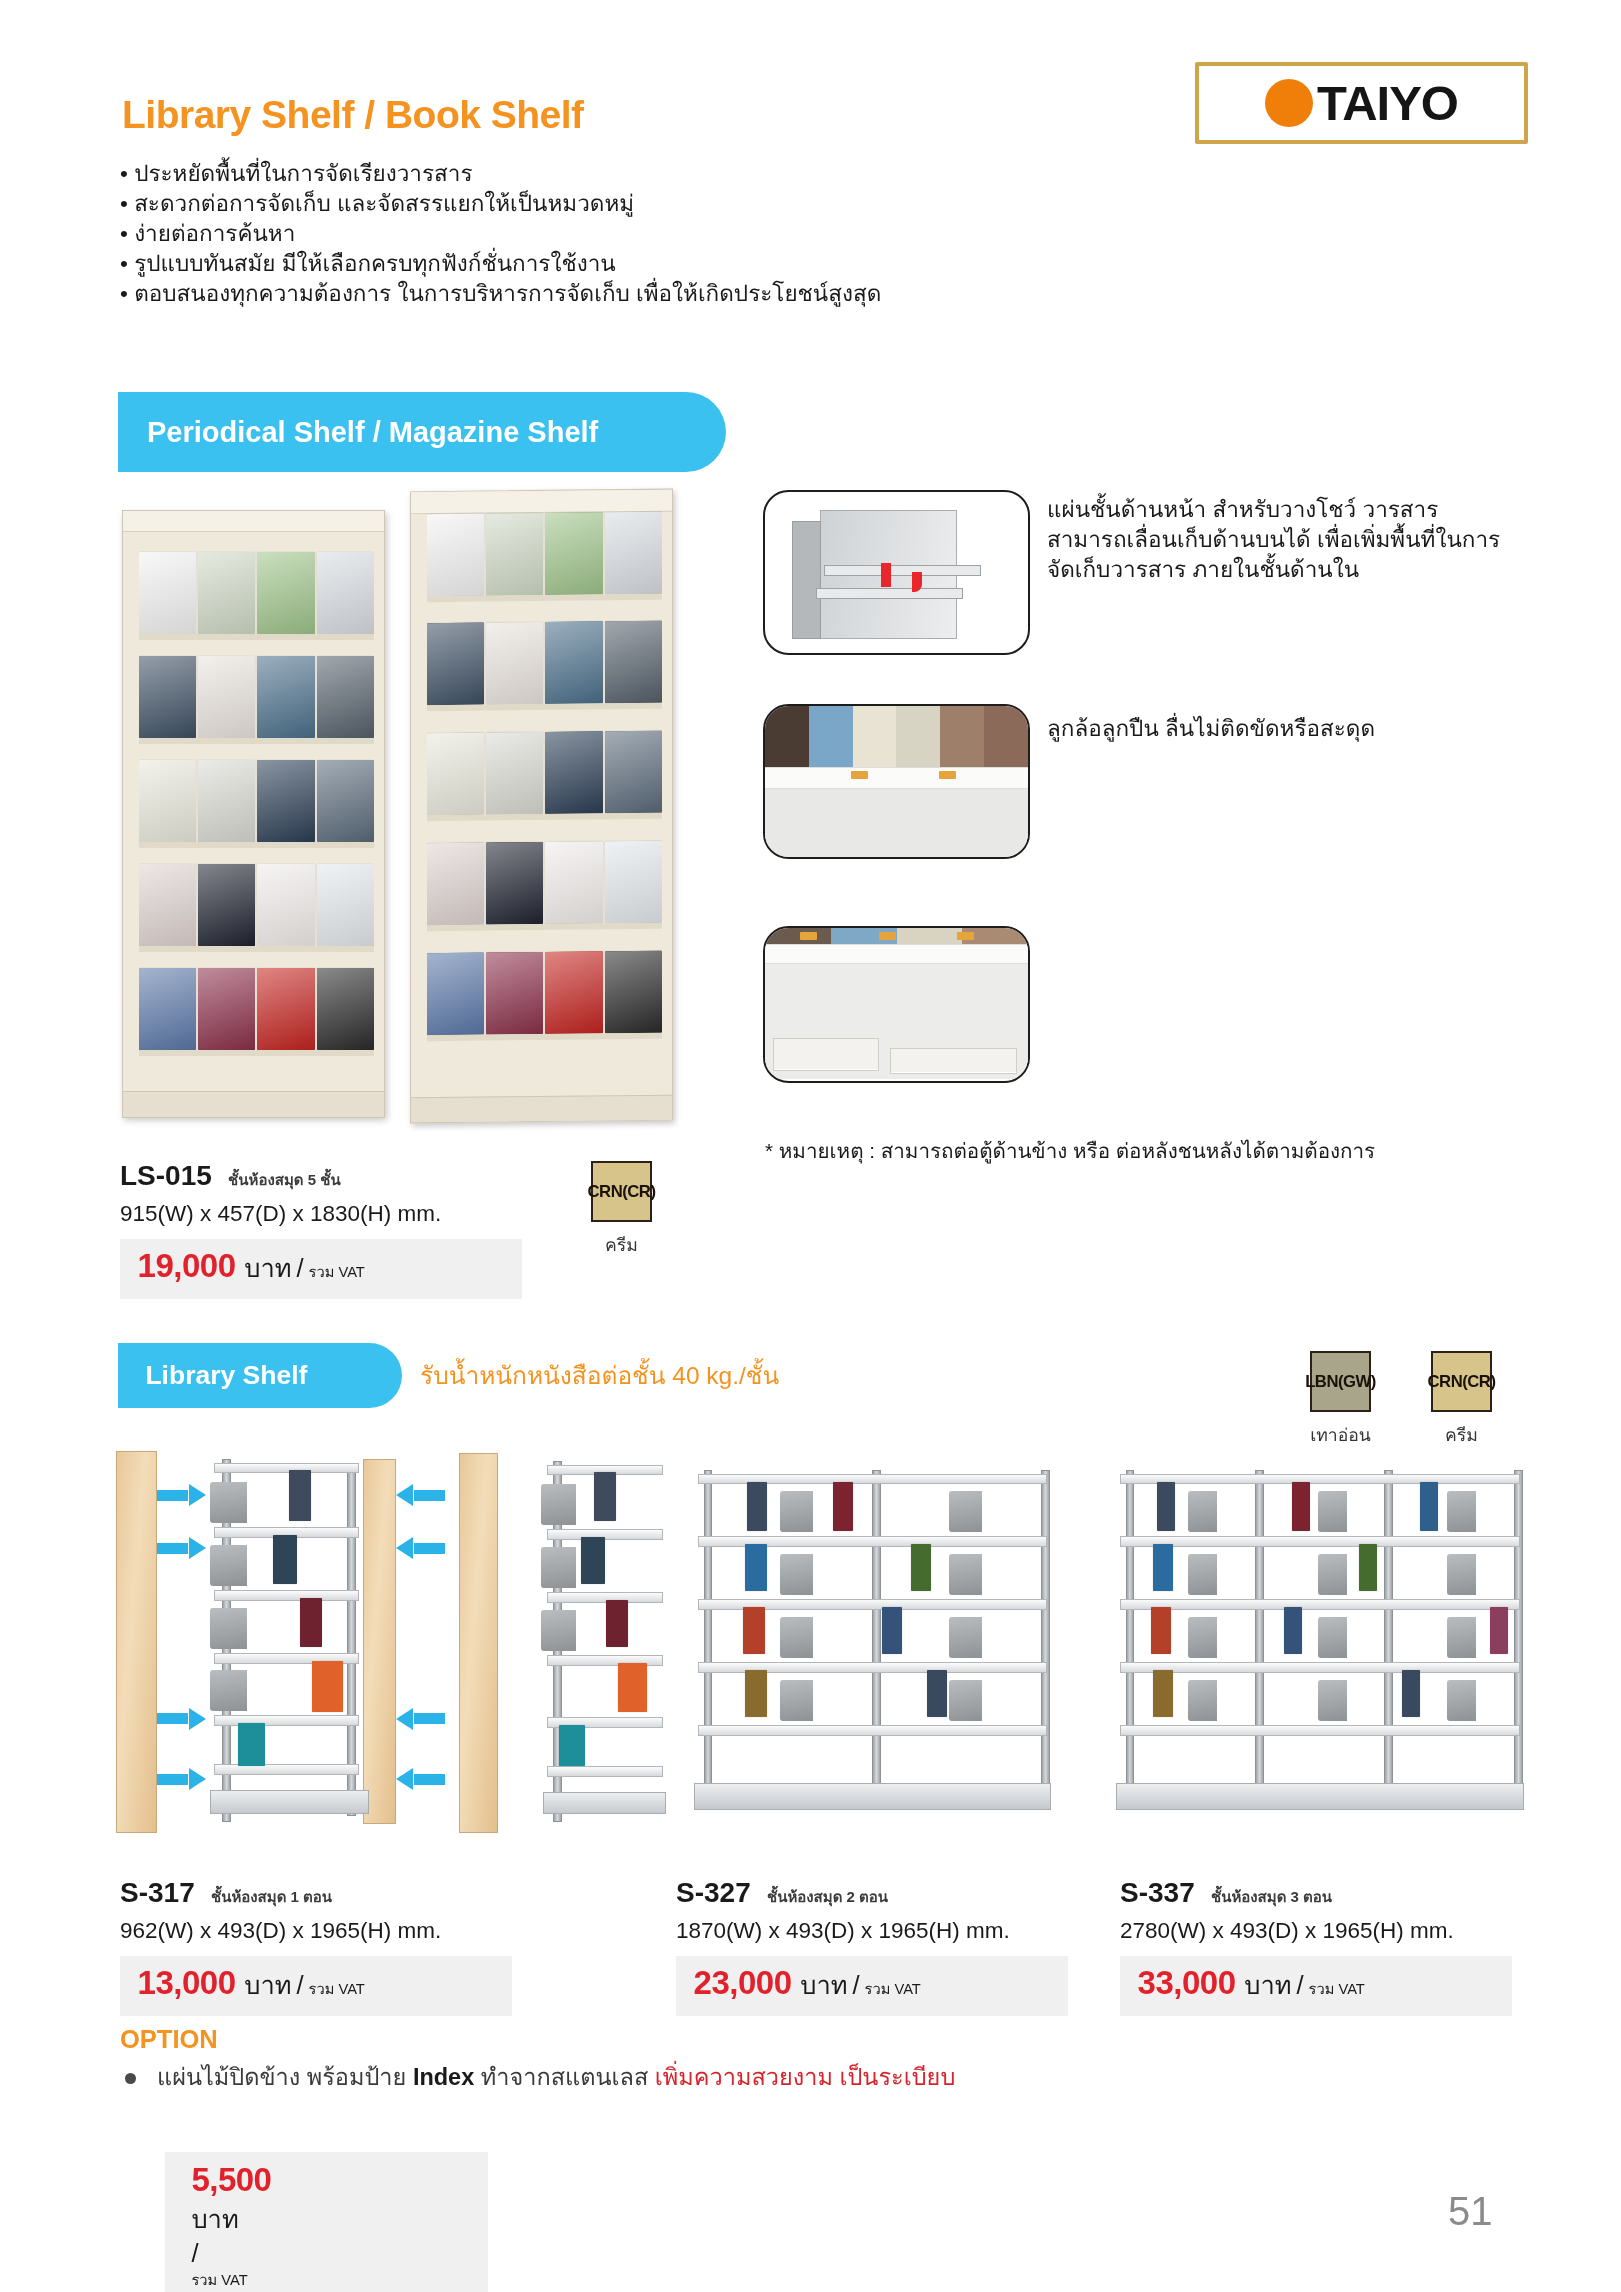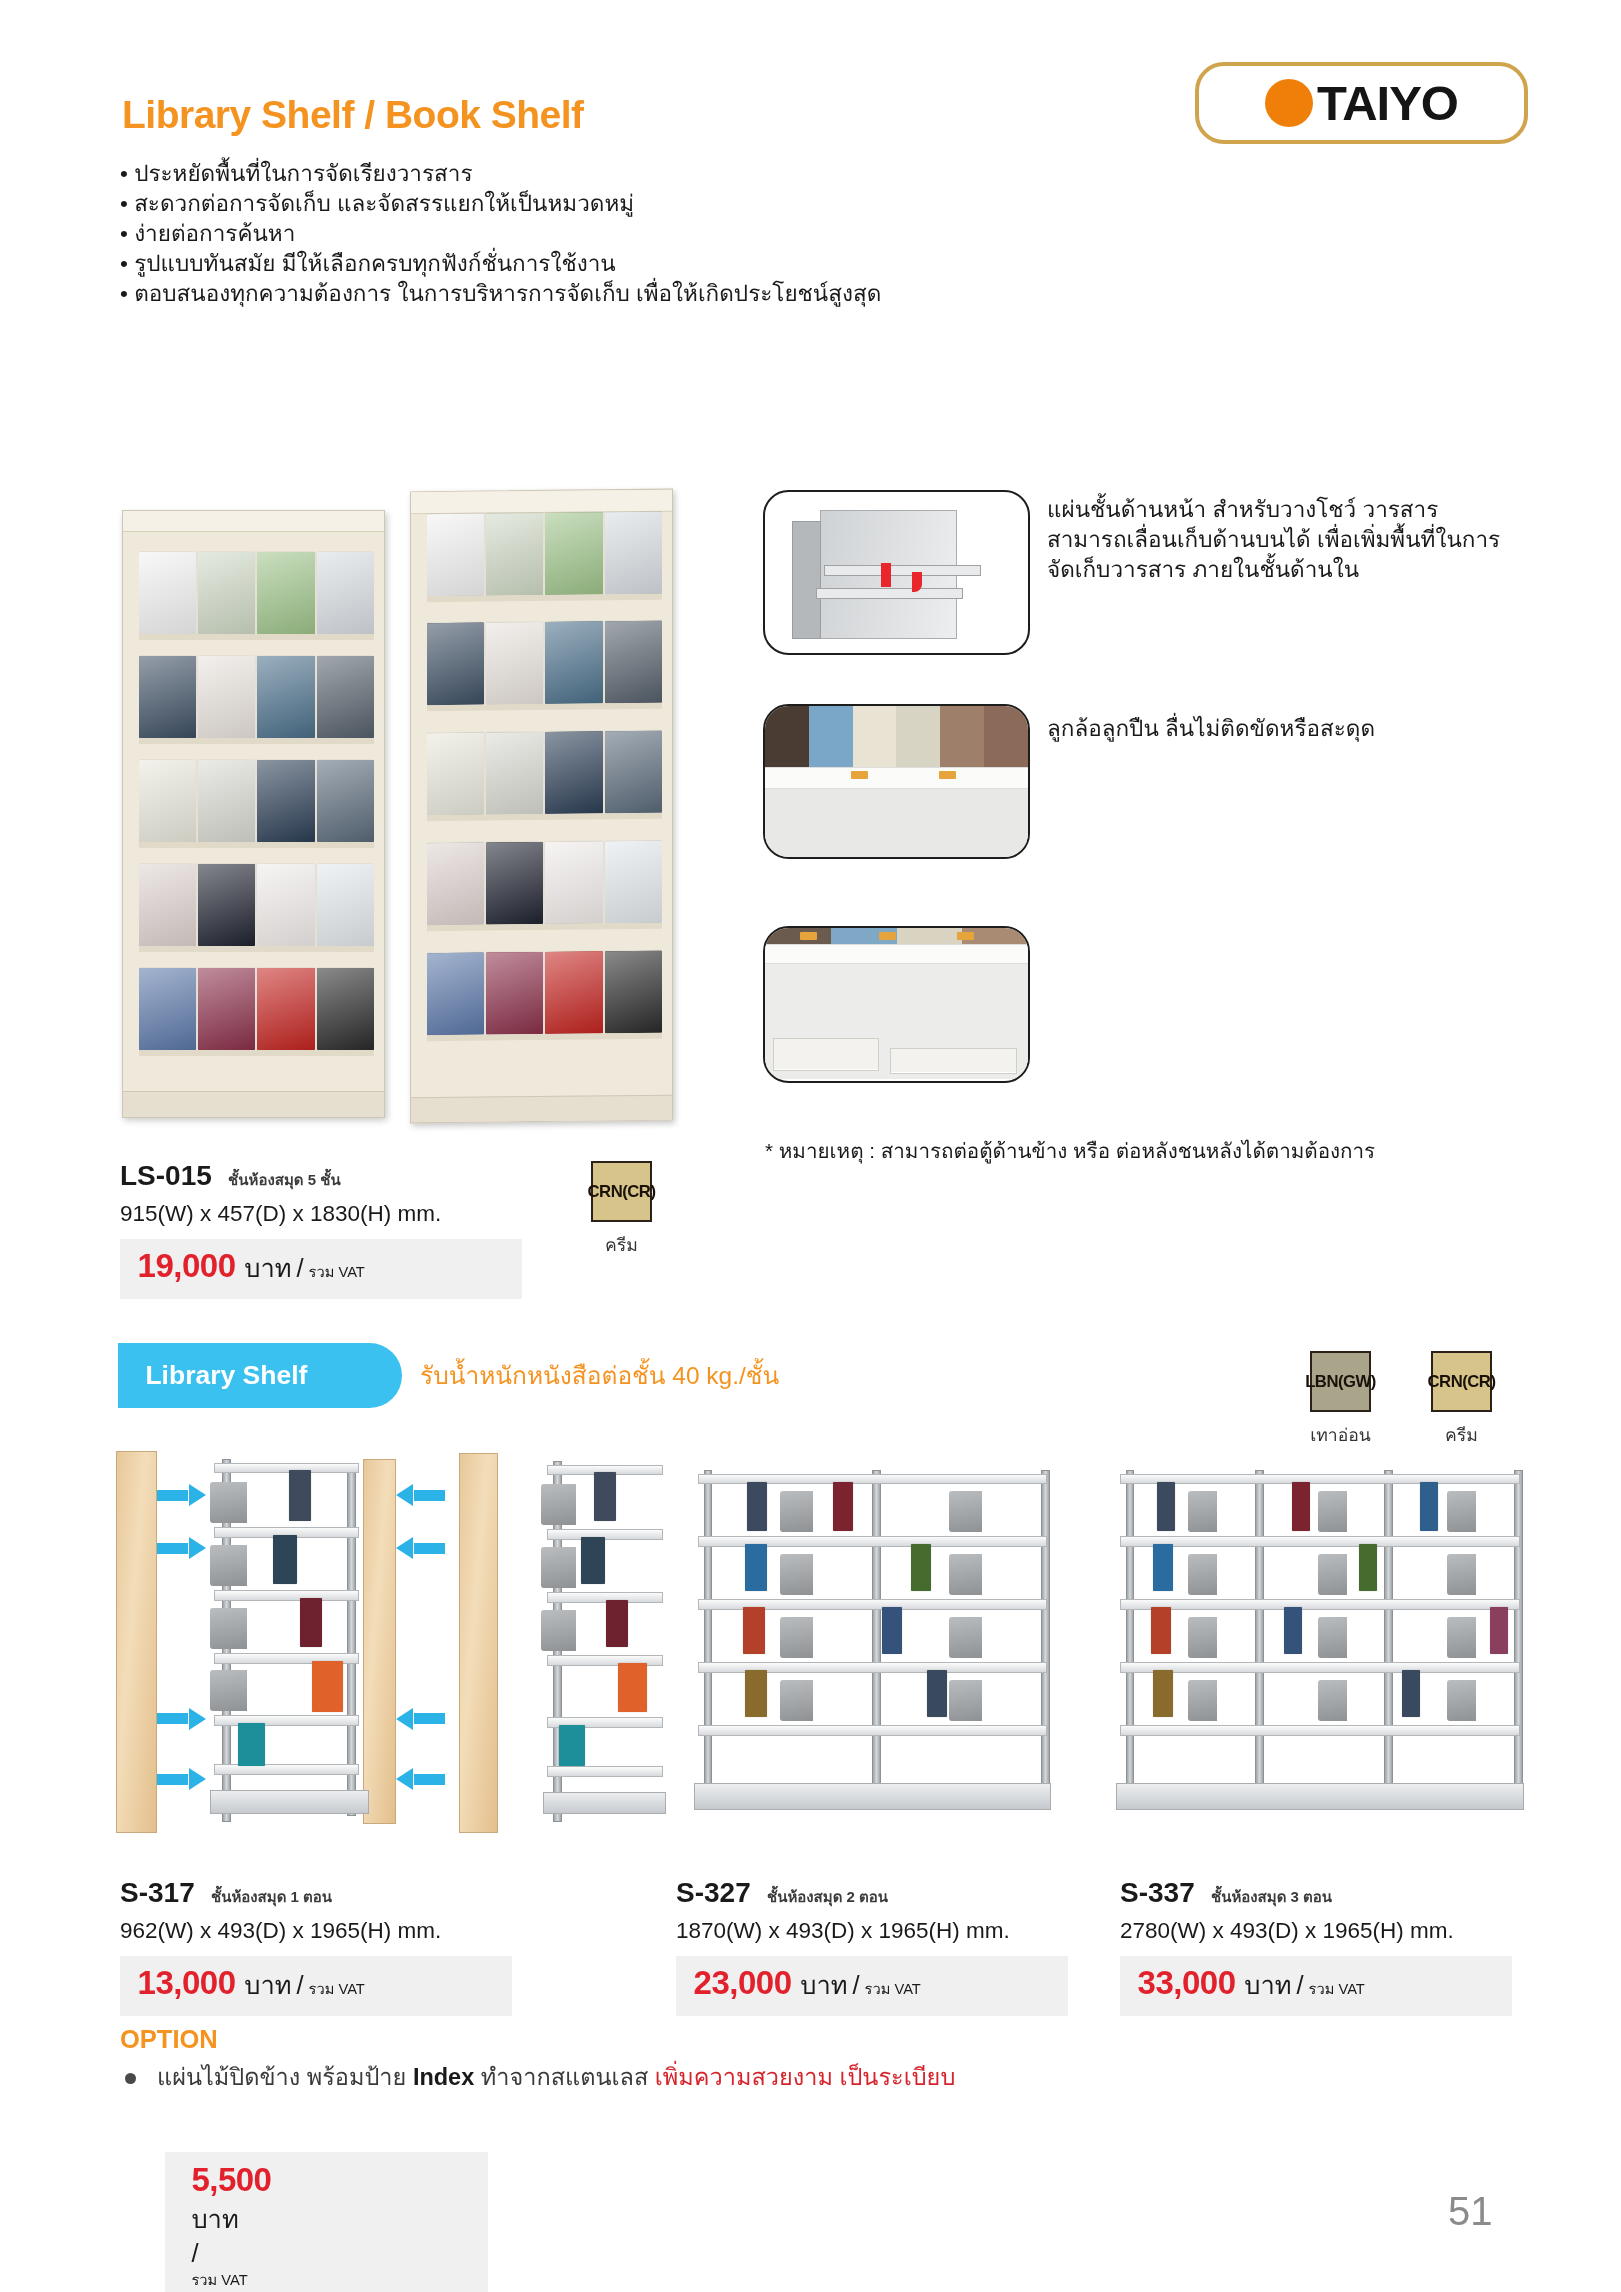--- a/index.html
+++ b/index.html
@@ -17,21 +17,21 @@
     position: absolute; left: 122px; top: 93px;
     font-size: 39px; font-weight: bold; color: #f4931f;
     letter-spacing: -0.5px;
   }
   .bullets { position: absolute; left: 120px; top: 159px; width: 1000px; }
   .bullet { font-size: 22.5px; line-height: 30px; color: #1a1a1a; white-space: nowrap; }
 
   .logo-box {
     position: absolute; left: 1195px; top: 62px;
     width: 333px; height: 82px;
-    border: 4.9px solid #cfa44d; border-radius: 29px;
+    border: 4.9px solid #cfa44d; border-radius: 2px;
     background: #ffffff;
     display: flex; align-items: center; justify-content: center;
   }
   .logo-dot {
     width: 48px; height: 48px; border-radius: 50%;
     background: #f07f09; margin-right: 3.9px; flex: 0 0 auto;
   }
   .logo-text {
     font-size: 49px; font-weight: bold; color: #151515;
     letter-spacing: -1px; line-height: 1;
@@ -222,20 +222,23 @@
     <div class="bullet">• ง่ายต่อการค้นหา</div>
     <div class="bullet">• รูปแบบทันสมัย มีให้เลือกครบทุกฟังก์ชั่นการใช้งาน</div>
     <div class="bullet">• ตอบสนองทุกความต้องการ ในการบริหารการจัดเก็บ เพื่อให้เกิดประโยชน์สูงสุด</div>
   </div>
 
   <div class="logo-box">
     <span class="logo-dot"></span>
     <span class="logo-text">TAIYO</span>
   </div>
 
+  <div class="banner" id="banner-periodical">
+    <span>Periodical Shelf / Magazine Shelf</span>
+  </div>
 
   <div class="mag-wrap">
     <div class="cabinet" id="cab1">
       <div class="cab-top"></div>
       <div class="cab-base"></div>
     <div class="tier" style="top: 33px;">
           <div class="mag" style="background: rgb(242, 242, 242);"></div>
           <div class="mag" style="background: rgb(207, 217, 198);"></div>
           <div class="mag" style="background: rgb(158, 196, 138);"></div>
           <div class="mag" style="background: rgb(216, 221, 226);"></div>

